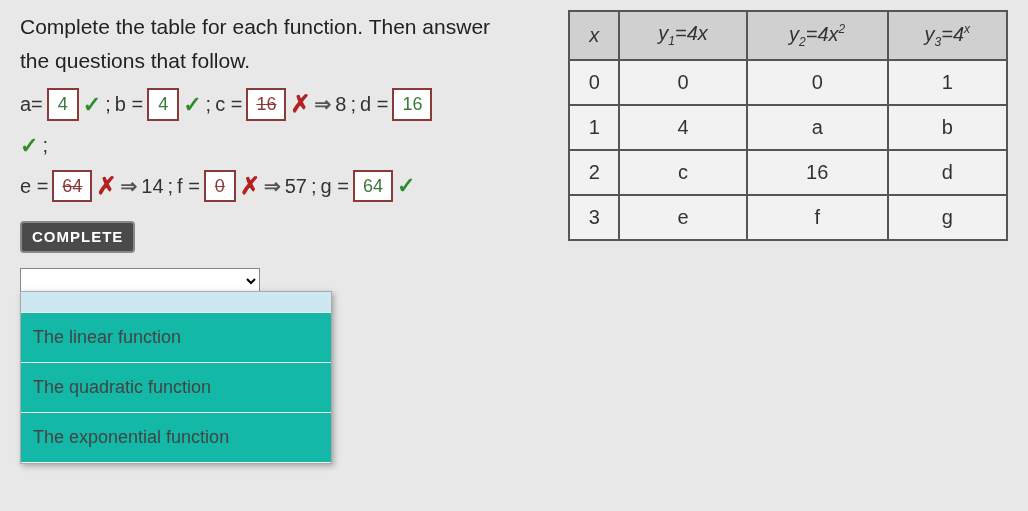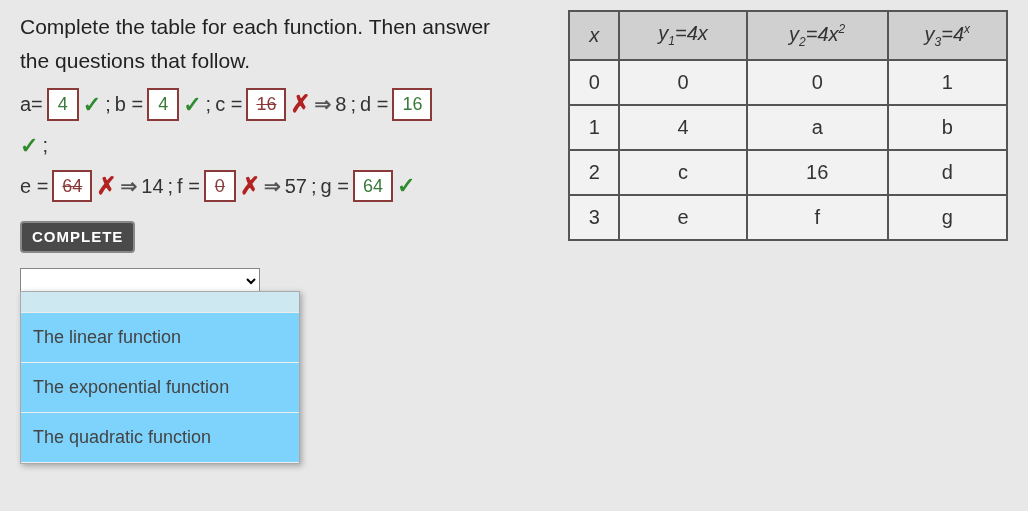--- a/index.html
+++ b/index.html
@@ -78,22 +78,22 @@
       width: 240px;
       height: 26px;
       border: 1px solid #888;
       background: #fff;
       font-size: 15px;
     }
     .dropdown-list {
       position: absolute;
       top: 26px;
       left: 0;
-      width: 280px;
-      background: #7dd3fc;
+      width: 312px;
+      background: #14b8a6;
       border: 1px solid #aaa;
       box-shadow: 2px 2px 6px rgba(0,0,0,0.3);
       z-index: 10;
     }
     .dropdown-list .opt {
       padding: 10px 12px;
       font-size: 18px;
       color: #444;
       cursor: pointer;
       border-bottom: 1px solid #eee;
@@ -182,22 +182,22 @@
     </div>
 
     <div class="complete-btn">COMPLETE</div>
 
     <div class="question-text">
       <div class="dropdown-wrap">
         <select class="dropdown-select"></select>
         <div class="dropdown-list">
           <div class="opt highlight"></div>
           <div class="opt">The linear function</div>
+          <div class="opt">The quadratic function</div>
           <div class="opt">The exponential function</div>
-          <div class="opt">The quadratic function</div>
         </div>
       </div>
     </div>
 
     <div class="done-row">
       <span class="done-btn">DONE</span>
     </div>
   </div>
 
   <div class="right-panel">

